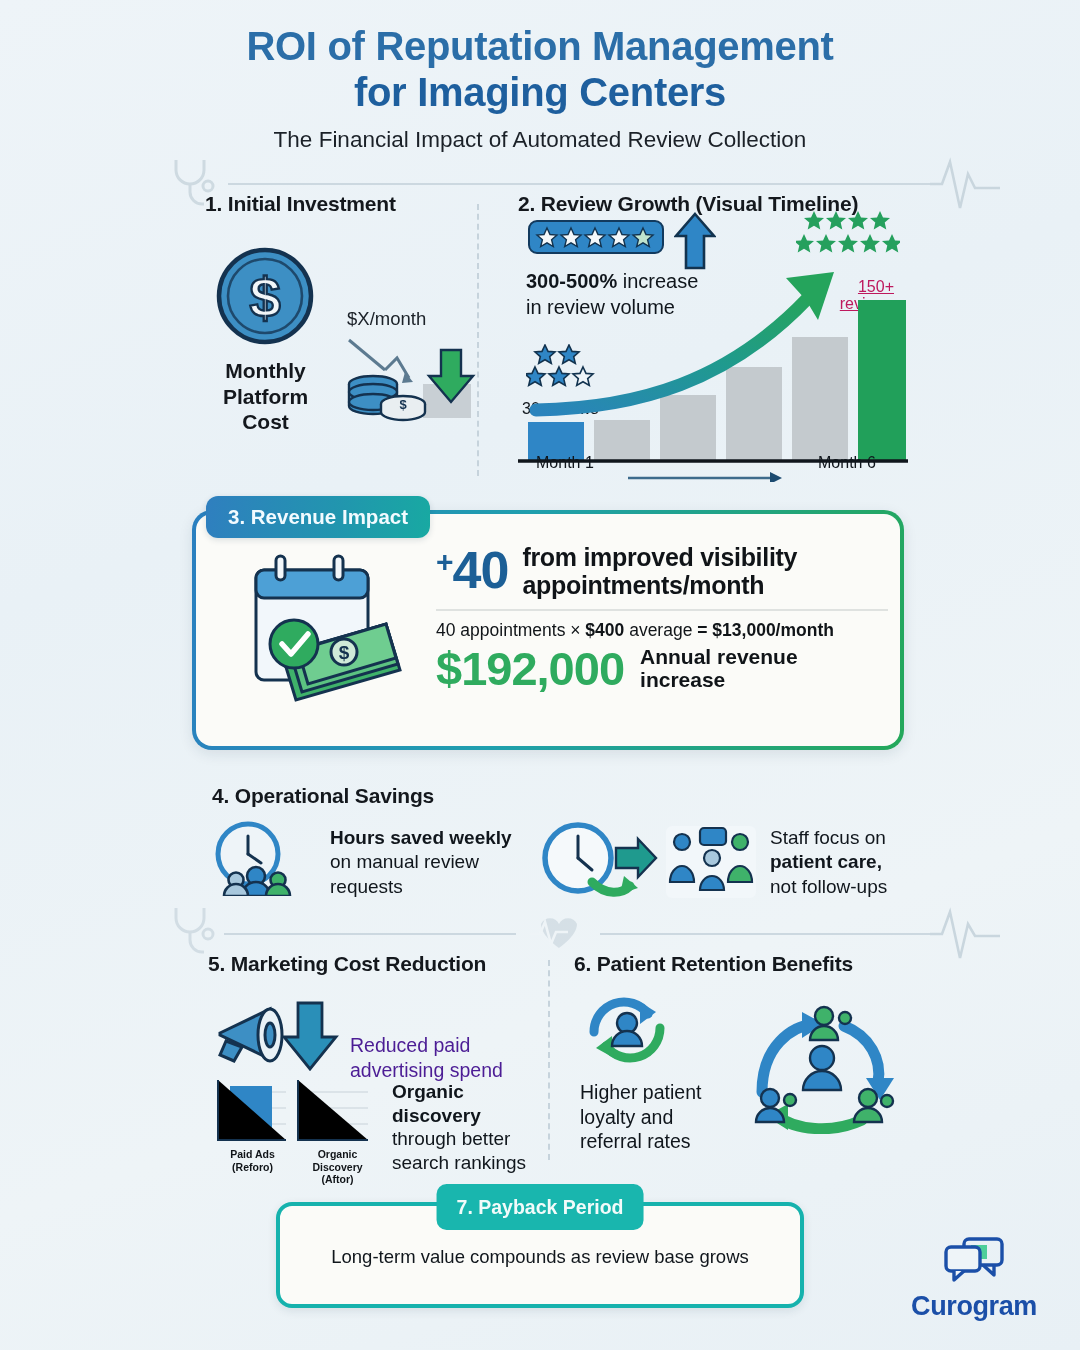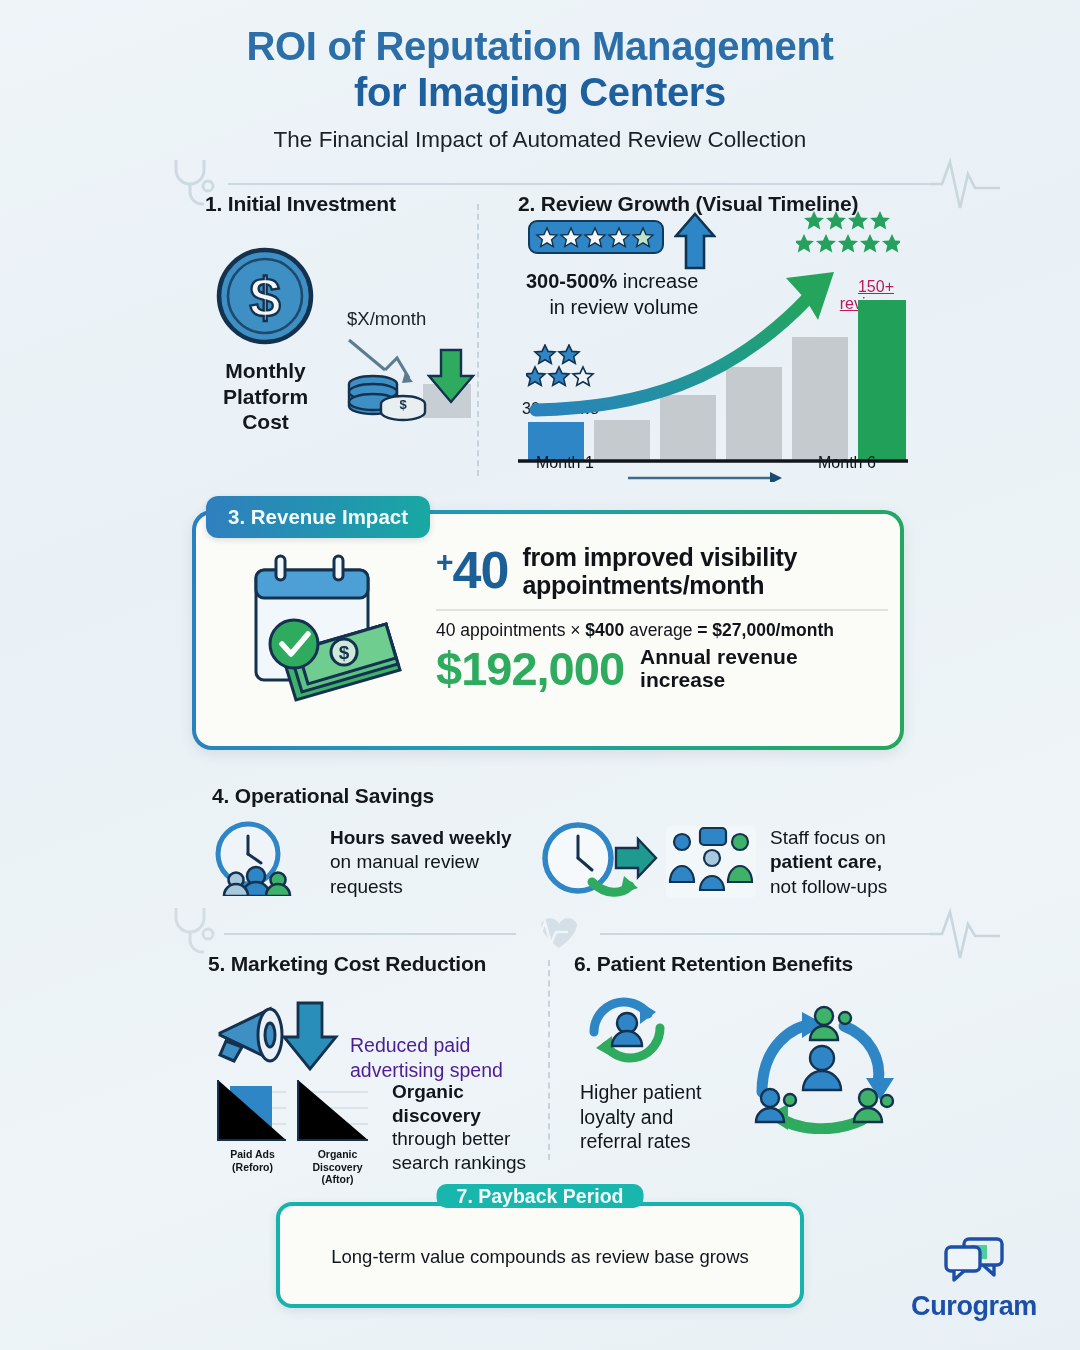--- a/index.html
+++ b/index.html
@@ -47,21 +47,21 @@
   }
   .permonth { position:absolute; left: 142px; top: 62px; font-size: 18.5px; color:#1b2128; }
   .coins-fig { position: absolute; left: 140px; top: 88px; width: 135px; height: 90px; }
 
   
   .stars-pill {
     position: absolute; left: 10px; top: 28px; width: 136px; height: 34px;
     background: #2f86c6; border: 2.5px solid #123a5e; border-radius: 9px;
     display:flex; align-items:center; justify-content:center; gap:3px;
   }
-  .pct { position: absolute; left: 8px; top: 76px; font-size: 20px; line-height:1.3; color:#10161c;text-align:right; }
+  .pct { position: absolute; left: 8px; top: 76px; font-size: 20px; line-height:1.3; color:#10161c; }
   .pct b { font-weight: bold; }
   .uparrow { position:absolute; left: 156px; top: 20px; }
   .stars-sm { position:absolute; left: 8px; top: 152px; }
   .lbl-30 { position:absolute; left: 4px; top: 208px; font-size: 16px; color:#10161c; }
   .stars-green { position:absolute; left: 278px; top: 18px; }
   .lbl-150 { position:absolute; left: 290px; top: 86px; text-align:right; width: 86px;
              font-size: 19px; font-weight:bold; color:#be185d; line-height:1.08;text-decoration:underline;}
   .lbl-150 span { display:block; font-size:16px; font-weight:normal; }
   .chartbox { position:absolute; left: 0; top: 40px; width: 390px; height: 250px; }
   .axis-lbl { position:absolute; top: 262px; font-size: 16px; color:#10161c; }
@@ -124,21 +124,21 @@
   
   .pay-wrap { position:absolute; left: 276px; top: 1186px; width: 528px; height: 122px; }
   .pay-card {
     position:absolute; left:0; top: 16px; width: 528px; height: 106px;
     background:#fbfbf8; border: 4px solid #16b2ad; border-radius: 16px;
     box-shadow: 0 3px 10px rgba(20,50,70,.10);
     display:flex; flex-direction:column; align-items:center; justify-content:center;
   }
   .pay-tab {
     position:absolute; left: 50%; transform: translateX(-50%); top: -2px;
-    height: 24px; padding: 0 20px; background:#19b6ae; border-radius: 10px;
+    height: 46px; padding: 0 20px; background:#19b6ae; border-radius: 10px;
     display:flex; align-items:center; color:#f2fbfa; font-size: 19.5px; font-weight:bold; z-index:3;
   }
   .pay-main { font-size: 35px; font-weight:bold; color:#0e1317; letter-spacing:-0.6px; margin-top: 6px;}
   .pay-main .grn { color:#2fab5f; }
   .pay-sub { font-size: 18.5px; color:#10161c; margin-top: 4px;}
 
   
   .logo { position:absolute; right: 26px; bottom: 28px; width: 160px; text-align:center;}
   .logo-txt { font-size: 27px; font-weight:bold; color:#1b4fa8; letter-spacing:-0.4px; margin-top: 4px;}
 </style>
@@ -314,21 +314,21 @@
           <div class="big40">
             <span class="plus">+</span><span>40</span>
           </div>
           <div class="appt-txt">
             <div>from improved visibility</div>
             <div>appointments/month</div>
           </div>
         </div>
         <div class="hr-line"></div>
         <div class="calc">
-          <span>40 appointments</span><span> × </span><b>$400</b><span> average </span><b>=</b><b> $27,000/month</b>
+          <span>40 appointments</span><span> × </span><b>$400</b><span> average </span><b>=</b><b> $13,000/month</b>
         </div>
         <div class="annual-row">
           <div class="annual-num">$192,000</div>
           <div class="annual-txt">
             <div>Annual revenue</div>
             <div>increase</div>
           </div>
         </div>
       </div>
     </div>

